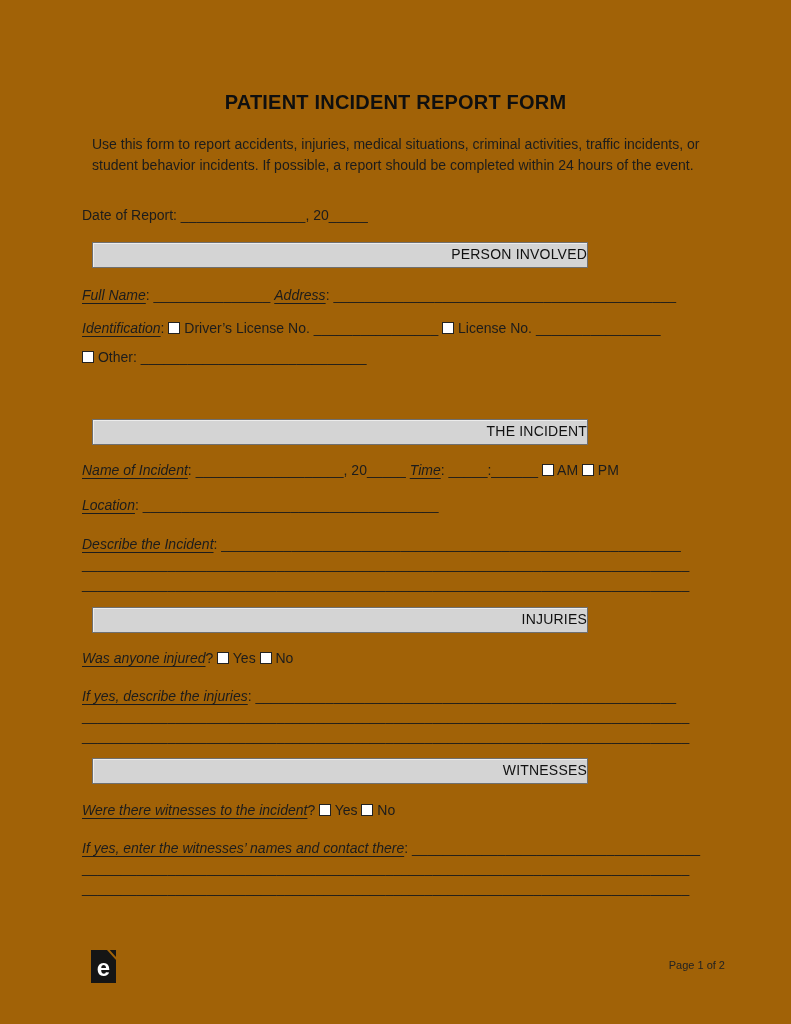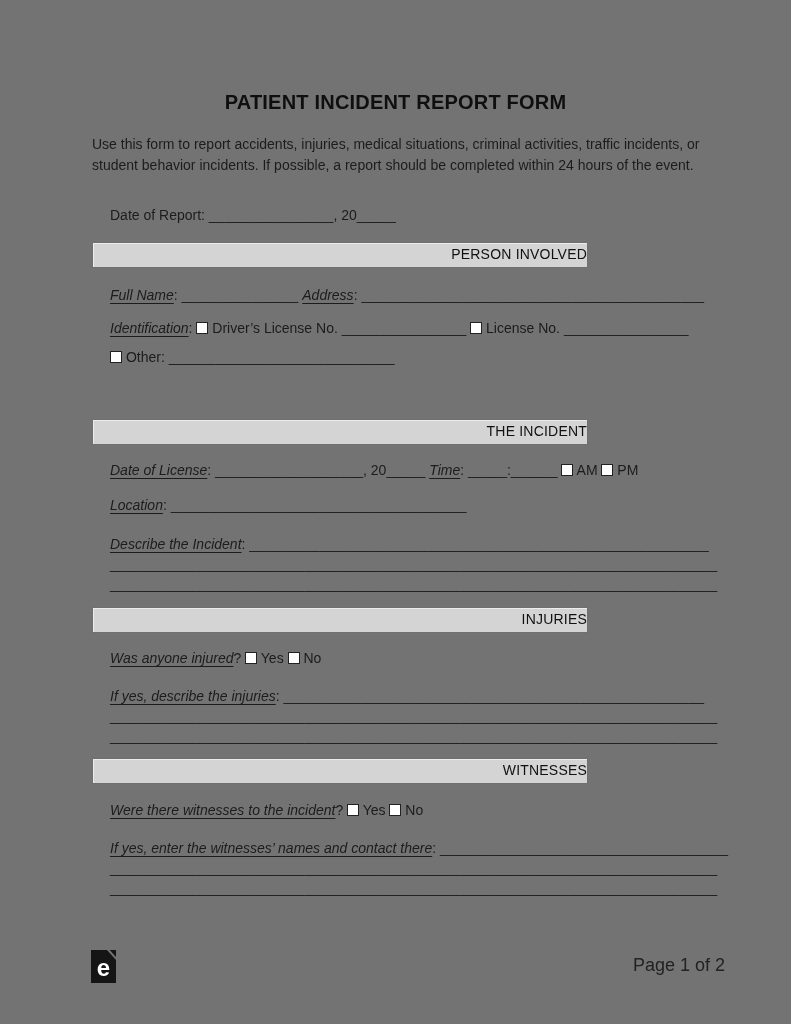--- a/index.html
+++ b/index.html
@@ -5,40 +5,40 @@
   :root{
     --text:#1c1c1c;
     --section-bar-bg:#d4d4d4;
     --section-bar-border:#6f6f6f;
     --logo:#151515;
   }
   html,body{margin:0;padding:0;background:#ffffff;}
   .page{
     position:relative;
     width:791px;height:1024px;
-    background:#737373;
+    background:#a16207;
     font-family:"Liberation Sans","DejaVu Sans",sans-serif;
     font-size:14px;
     color:var(--text);
     overflow:hidden;
   }
   .abs{position:absolute;}
   .title{
     top:91px;left:0;width:791px;
     text-align:center;
     font-size:20px;font-weight:bold;
     color:#0f0f0f;
     letter-spacing:0.2px;
   }
   .intro{
     top:134px;left:92px;width:615px;
     line-height:21px;
   }
   .fline{
-    left:110px;width:660px;
+    left:82px;width:660px;
     white-space:nowrap;
     line-height:17px;
   }
   .bar{
     left:92px;width:496px;height:26px;
     box-sizing:border-box;
     background:var(--section-bar-bg);
     border:1.5px solid var(--section-bar-border);
     box-shadow:inset 1px 1px 0 rgba(255,255,255,0.55);
     text-align:right;
@@ -68,21 +68,21 @@
   }
   .logo-letter{
     position:absolute;inset:0;
     display:flex;align-items:center;justify-content:center;
     padding-top:3px;box-sizing:border-box;
     color:#ffffff;font-weight:bold;font-size:24px;line-height:1;
   }
   .page-num{
     top:957px;left:0;width:725px;
     text-align:right;
-    font-size:18px;line-height:17px;
+    font-size:11px;line-height:17px;
     color:#222222;
   }
 </style>
 </head>
 <body>
 
 <div class="page">
 
   <div class="abs title">PATIENT INCIDENT REPORT FORM</div>
 
@@ -91,21 +91,21 @@
   <div class="abs fline" style="top:207px"><span>Date of Report: </span><span>________________</span><span>, 20</span><span>_____</span></div>
 
   <div class="abs bar" style="top:242px">PERSON INVOLVED</div>
 
   <div class="abs fline" style="top:287px"><span class="ul">Full Name</span><span>: </span><span>_______________</span><span> </span><span class="ul">Address</span><span>: </span><span>____________________________________________</span></div>
   <div class="abs fline" style="top:320px"><span class="ul">Identification</span><span>: </span><span class="cb"></span><span> Driver’s License No. </span><span>________________</span><span> </span><span class="cb"></span><span> License No. </span><span>________________</span></div>
   <div class="abs fline" style="top:349px"><span class="cb"></span><span> Other: </span><span>_____________________________</span></div>
 
   <div class="abs bar" style="top:419px">THE INCIDENT</div>
 
-  <div class="abs fline" style="top:462px"><span class="ul">Date of License</span><span>: </span><span>___________________</span><span>, 20</span><span>_____</span><span> </span><span class="ul">Time</span><span>: </span><span>_____</span><span>:</span><span>______</span><span> </span><span class="cb"></span><span> AM </span><span class="cb"></span><span> PM</span></div>
+  <div class="abs fline" style="top:462px"><span class="ul">Name of Incident</span><span>: </span><span>___________________</span><span>, 20</span><span>_____</span><span> </span><span class="ul">Time</span><span>: </span><span>_____</span><span>:</span><span>______</span><span> </span><span class="cb"></span><span> AM </span><span class="cb"></span><span> PM</span></div>
   <div class="abs fline" style="top:497px"><span class="ul">Location</span><span>: </span><span>______________________________________</span></div>
   <div class="abs fline" style="top:536px"><span class="ul">Describe the Incident</span><span>: </span><span>___________________________________________________________</span></div>
   <div class="abs fline" style="top:556px">______________________________________________________________________________</div>
   <div class="abs fline" style="top:576px">______________________________________________________________________________</div>
 
   <div class="abs bar" style="top:607px">INJURIES</div>
 
   <div class="abs fline" style="top:650px"><span class="ul">Was anyone injured</span><span>? </span><span class="cb"></span><span> Yes </span><span class="cb"></span><span> No</span></div>
   <div class="abs fline" style="top:688px"><span class="ul">If yes, describe the injuries</span><span>: </span><span>______________________________________________________</span></div>
   <div class="abs fline" style="top:708px">______________________________________________________________________________</div>

